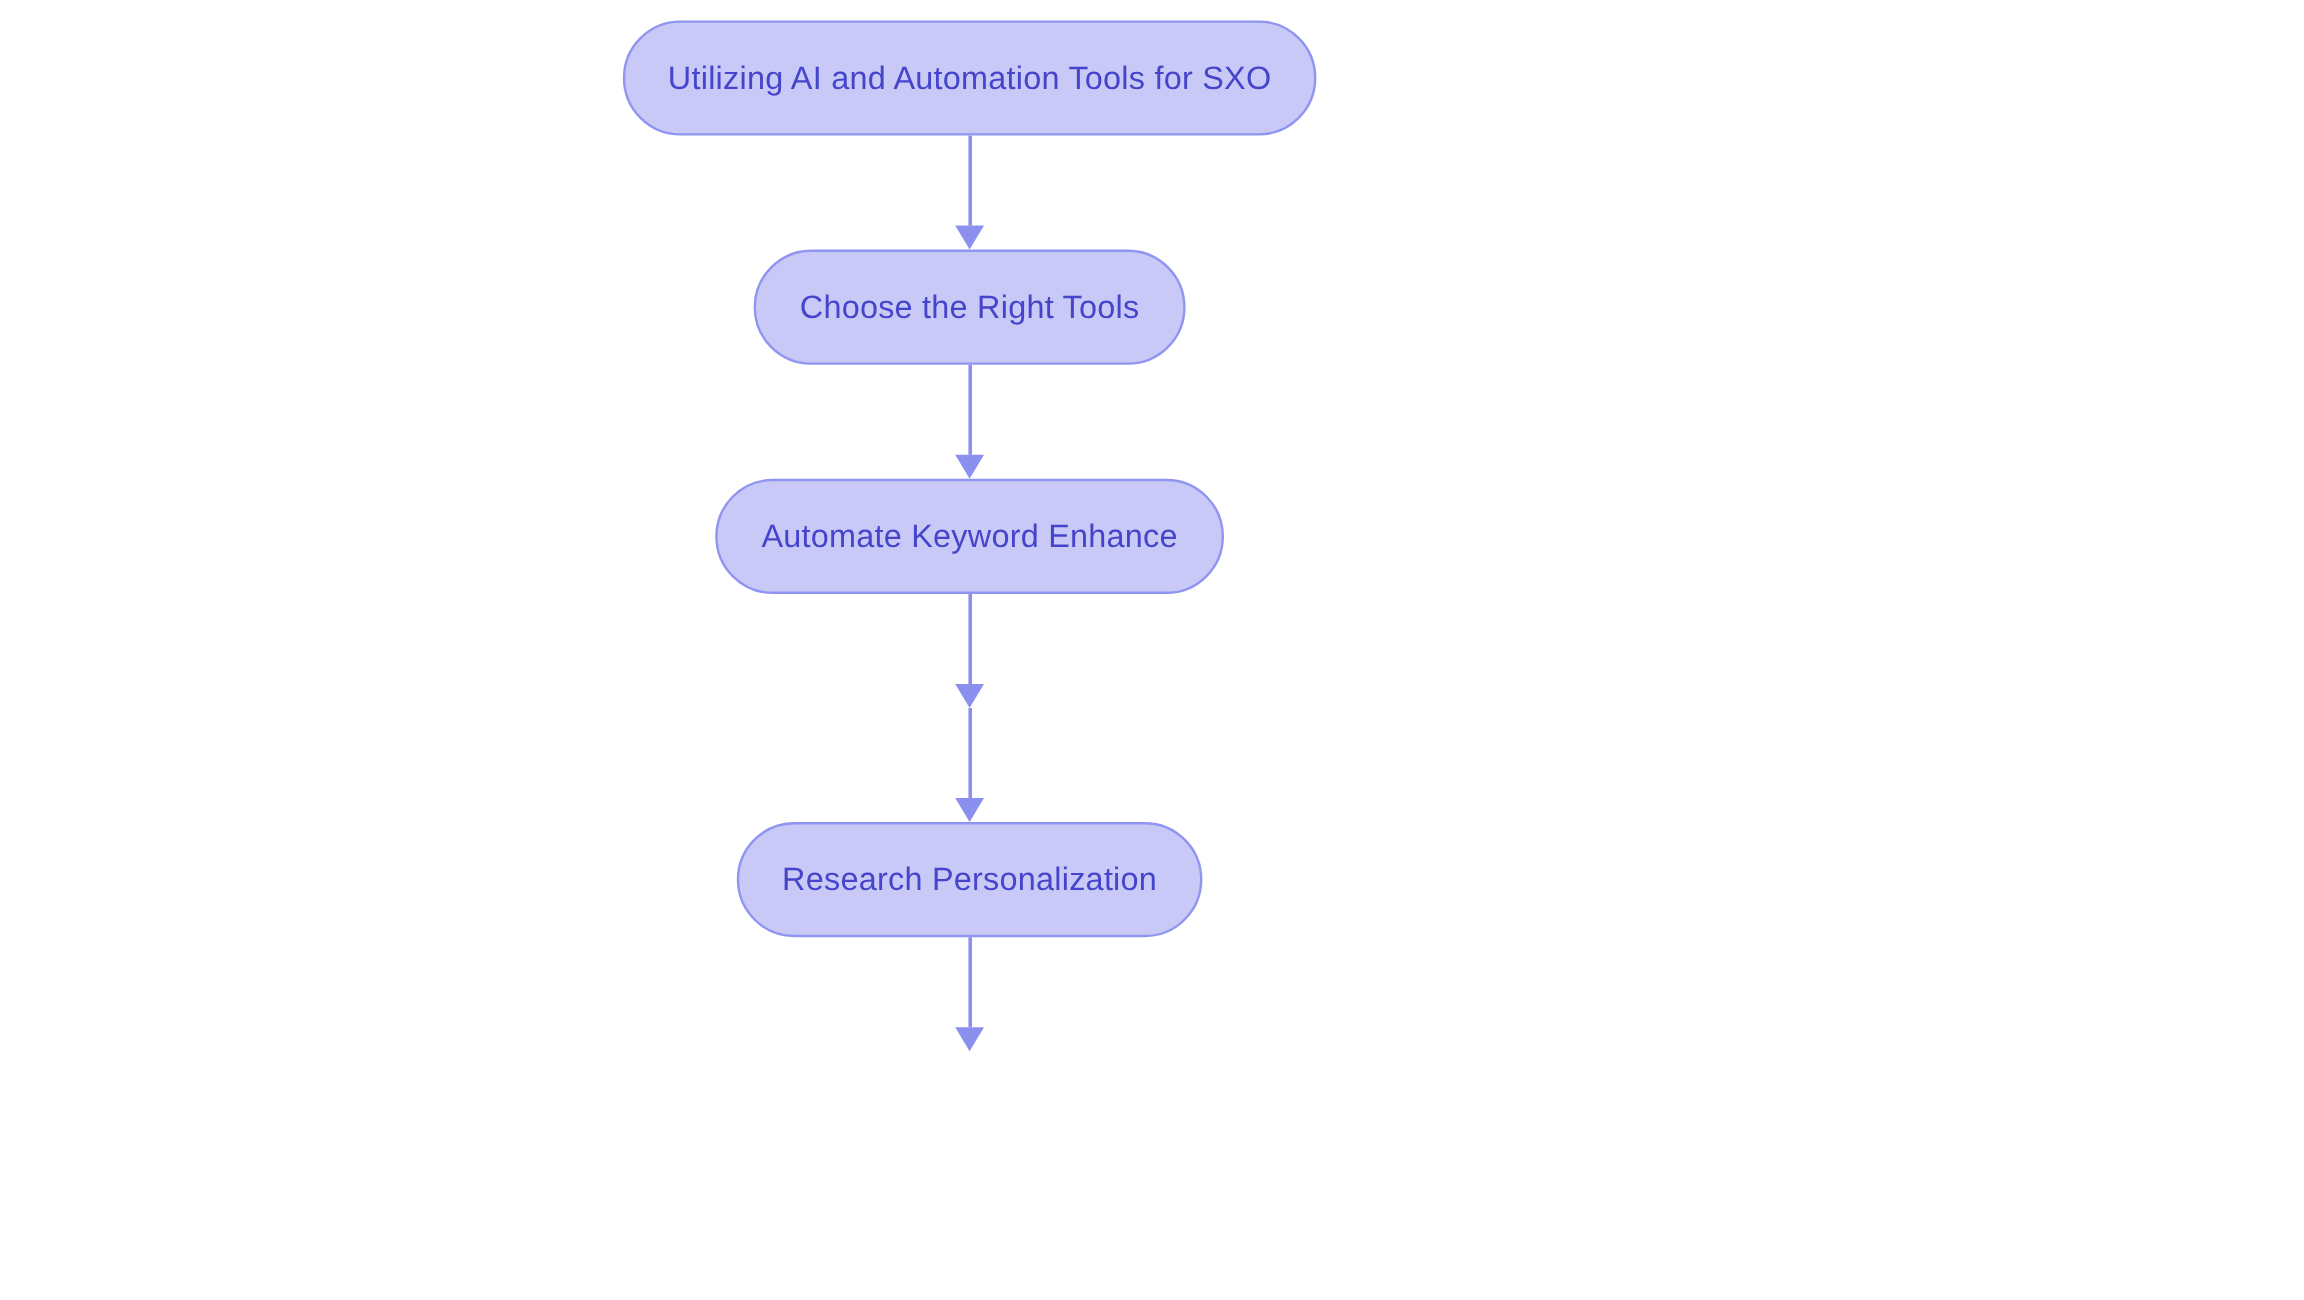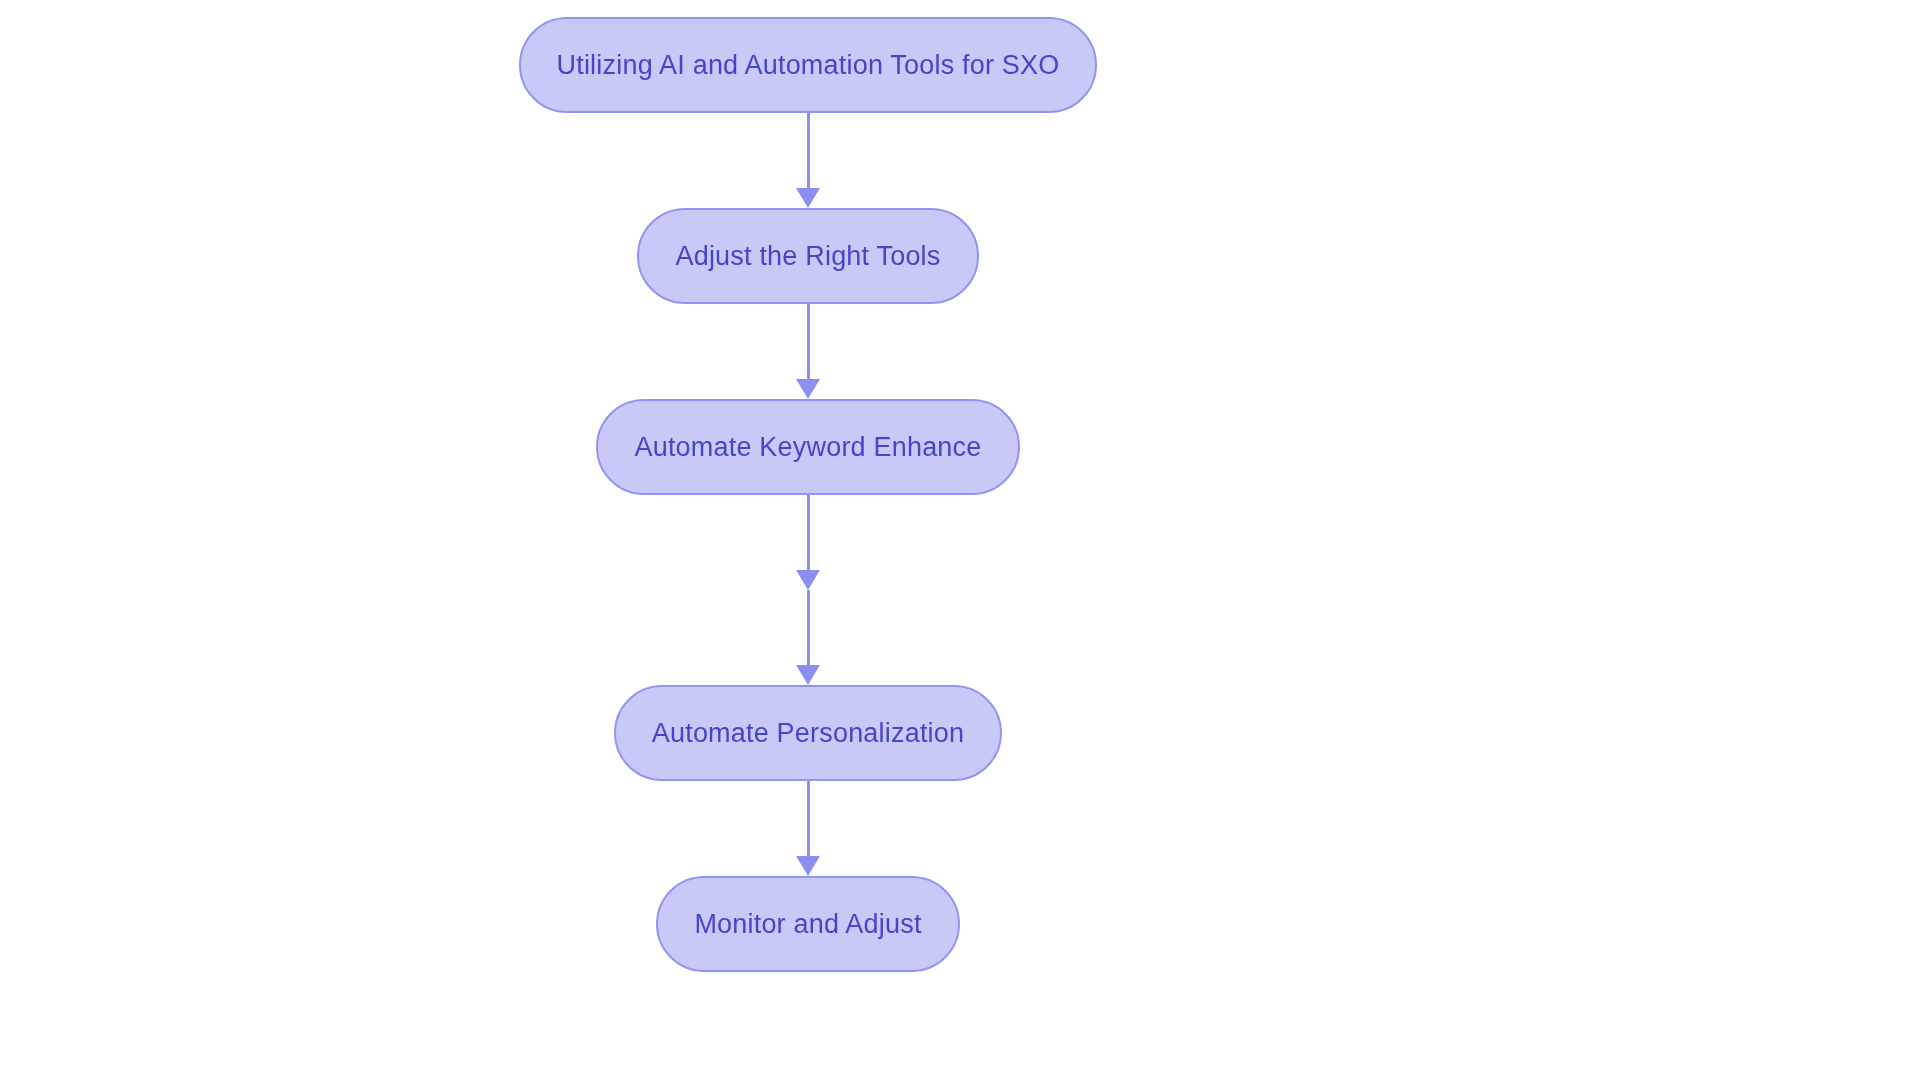--- a/index.html
+++ b/index.html
@@ -71,21 +71,21 @@
   <div class="node">
     <span class="node-label">Utilizing AI and Automation Tools for SXO</span>
   </div>
 
   <div class="arrow">
     <div class="arrow-line"></div>
     <div class="arrow-head"></div>
   </div>
 
   <div class="node">
-    <span class="node-label">Adjust the Right Tools</span>
+    <span class="node-label">Choose the Right Tools</span>
   </div>
 
   <div class="arrow">
     <div class="arrow-line"></div>
     <div class="arrow-head"></div>
   </div>
 
   <div class="node">
     <span class="node-label">Automate Keyword Enhance</span>
   </div>
@@ -95,25 +95,22 @@
     <div class="arrow-head"></div>
   </div>
 
 
   <div class="arrow">
     <div class="arrow-line"></div>
     <div class="arrow-head"></div>
   </div>
 
   <div class="node">
-    <span class="node-label">Automate Personalization</span>
+    <span class="node-label">Research Personalization</span>
   </div>
 
   <div class="arrow">
     <div class="arrow-line"></div>
     <div class="arrow-head"></div>
   </div>
 
-  <div class="node">
-    <span class="node-label">Monitor and Adjust</span>
-  </div>
 
 </div>
 
 </body></html>

